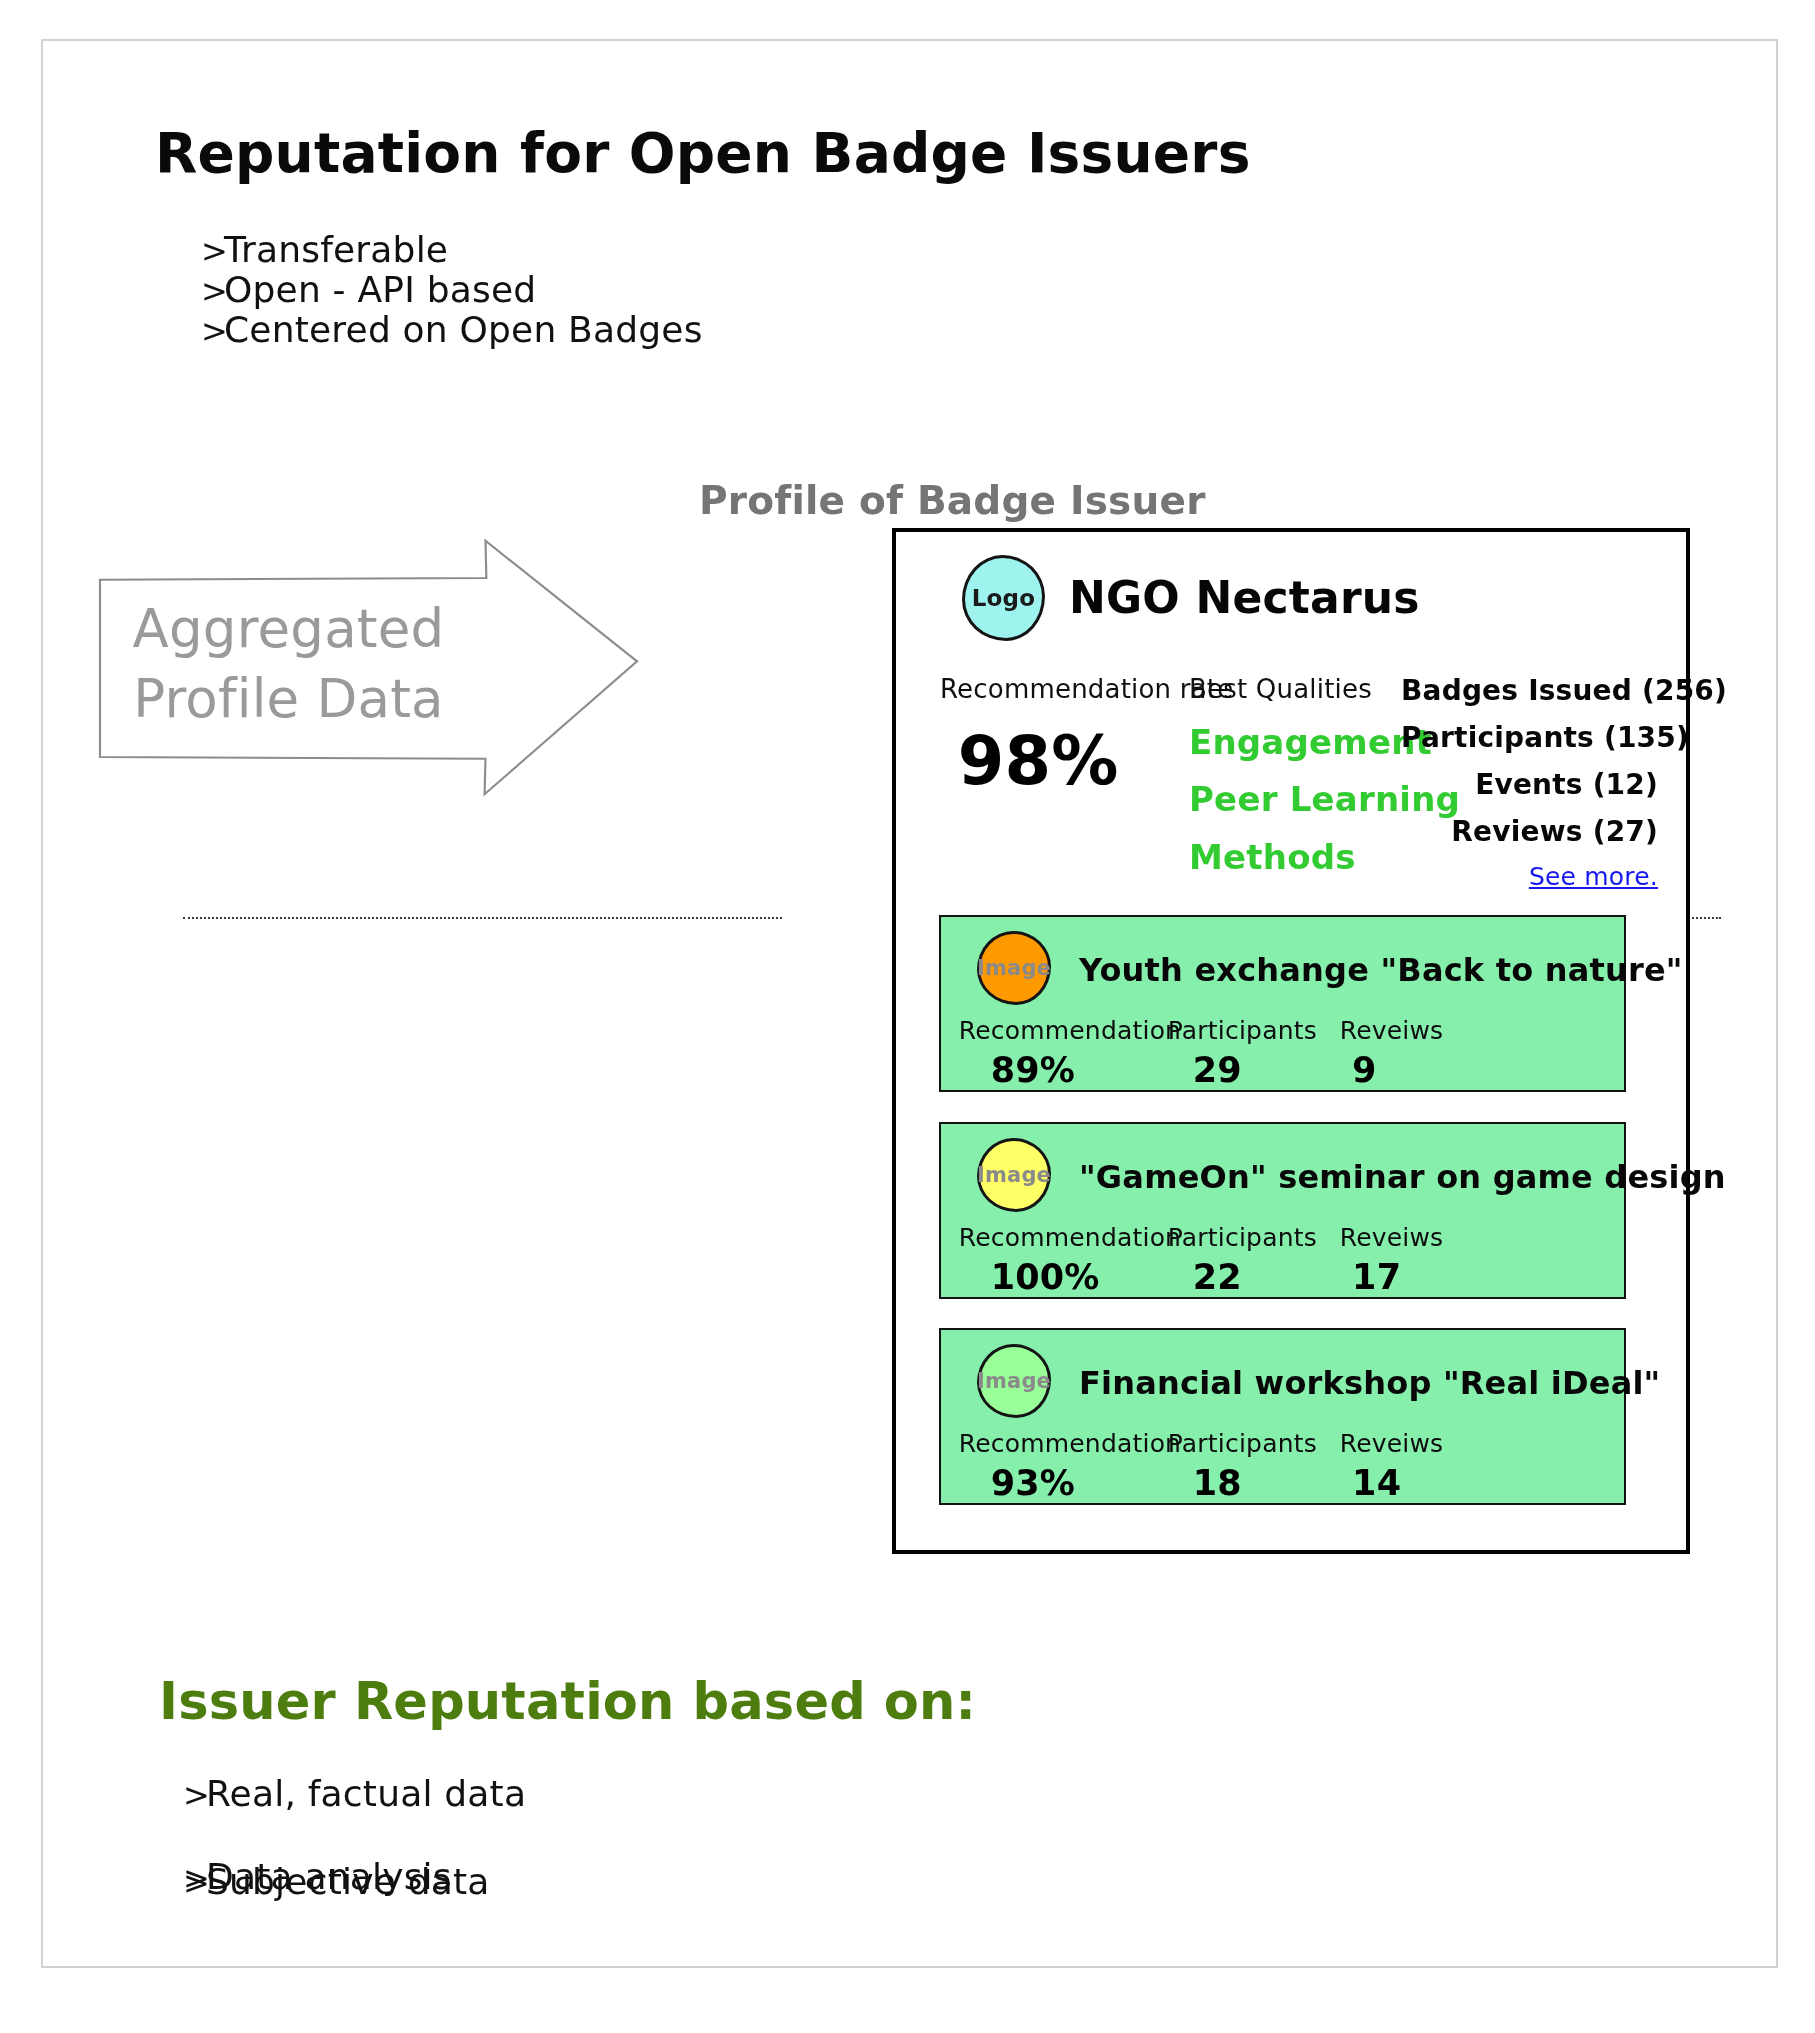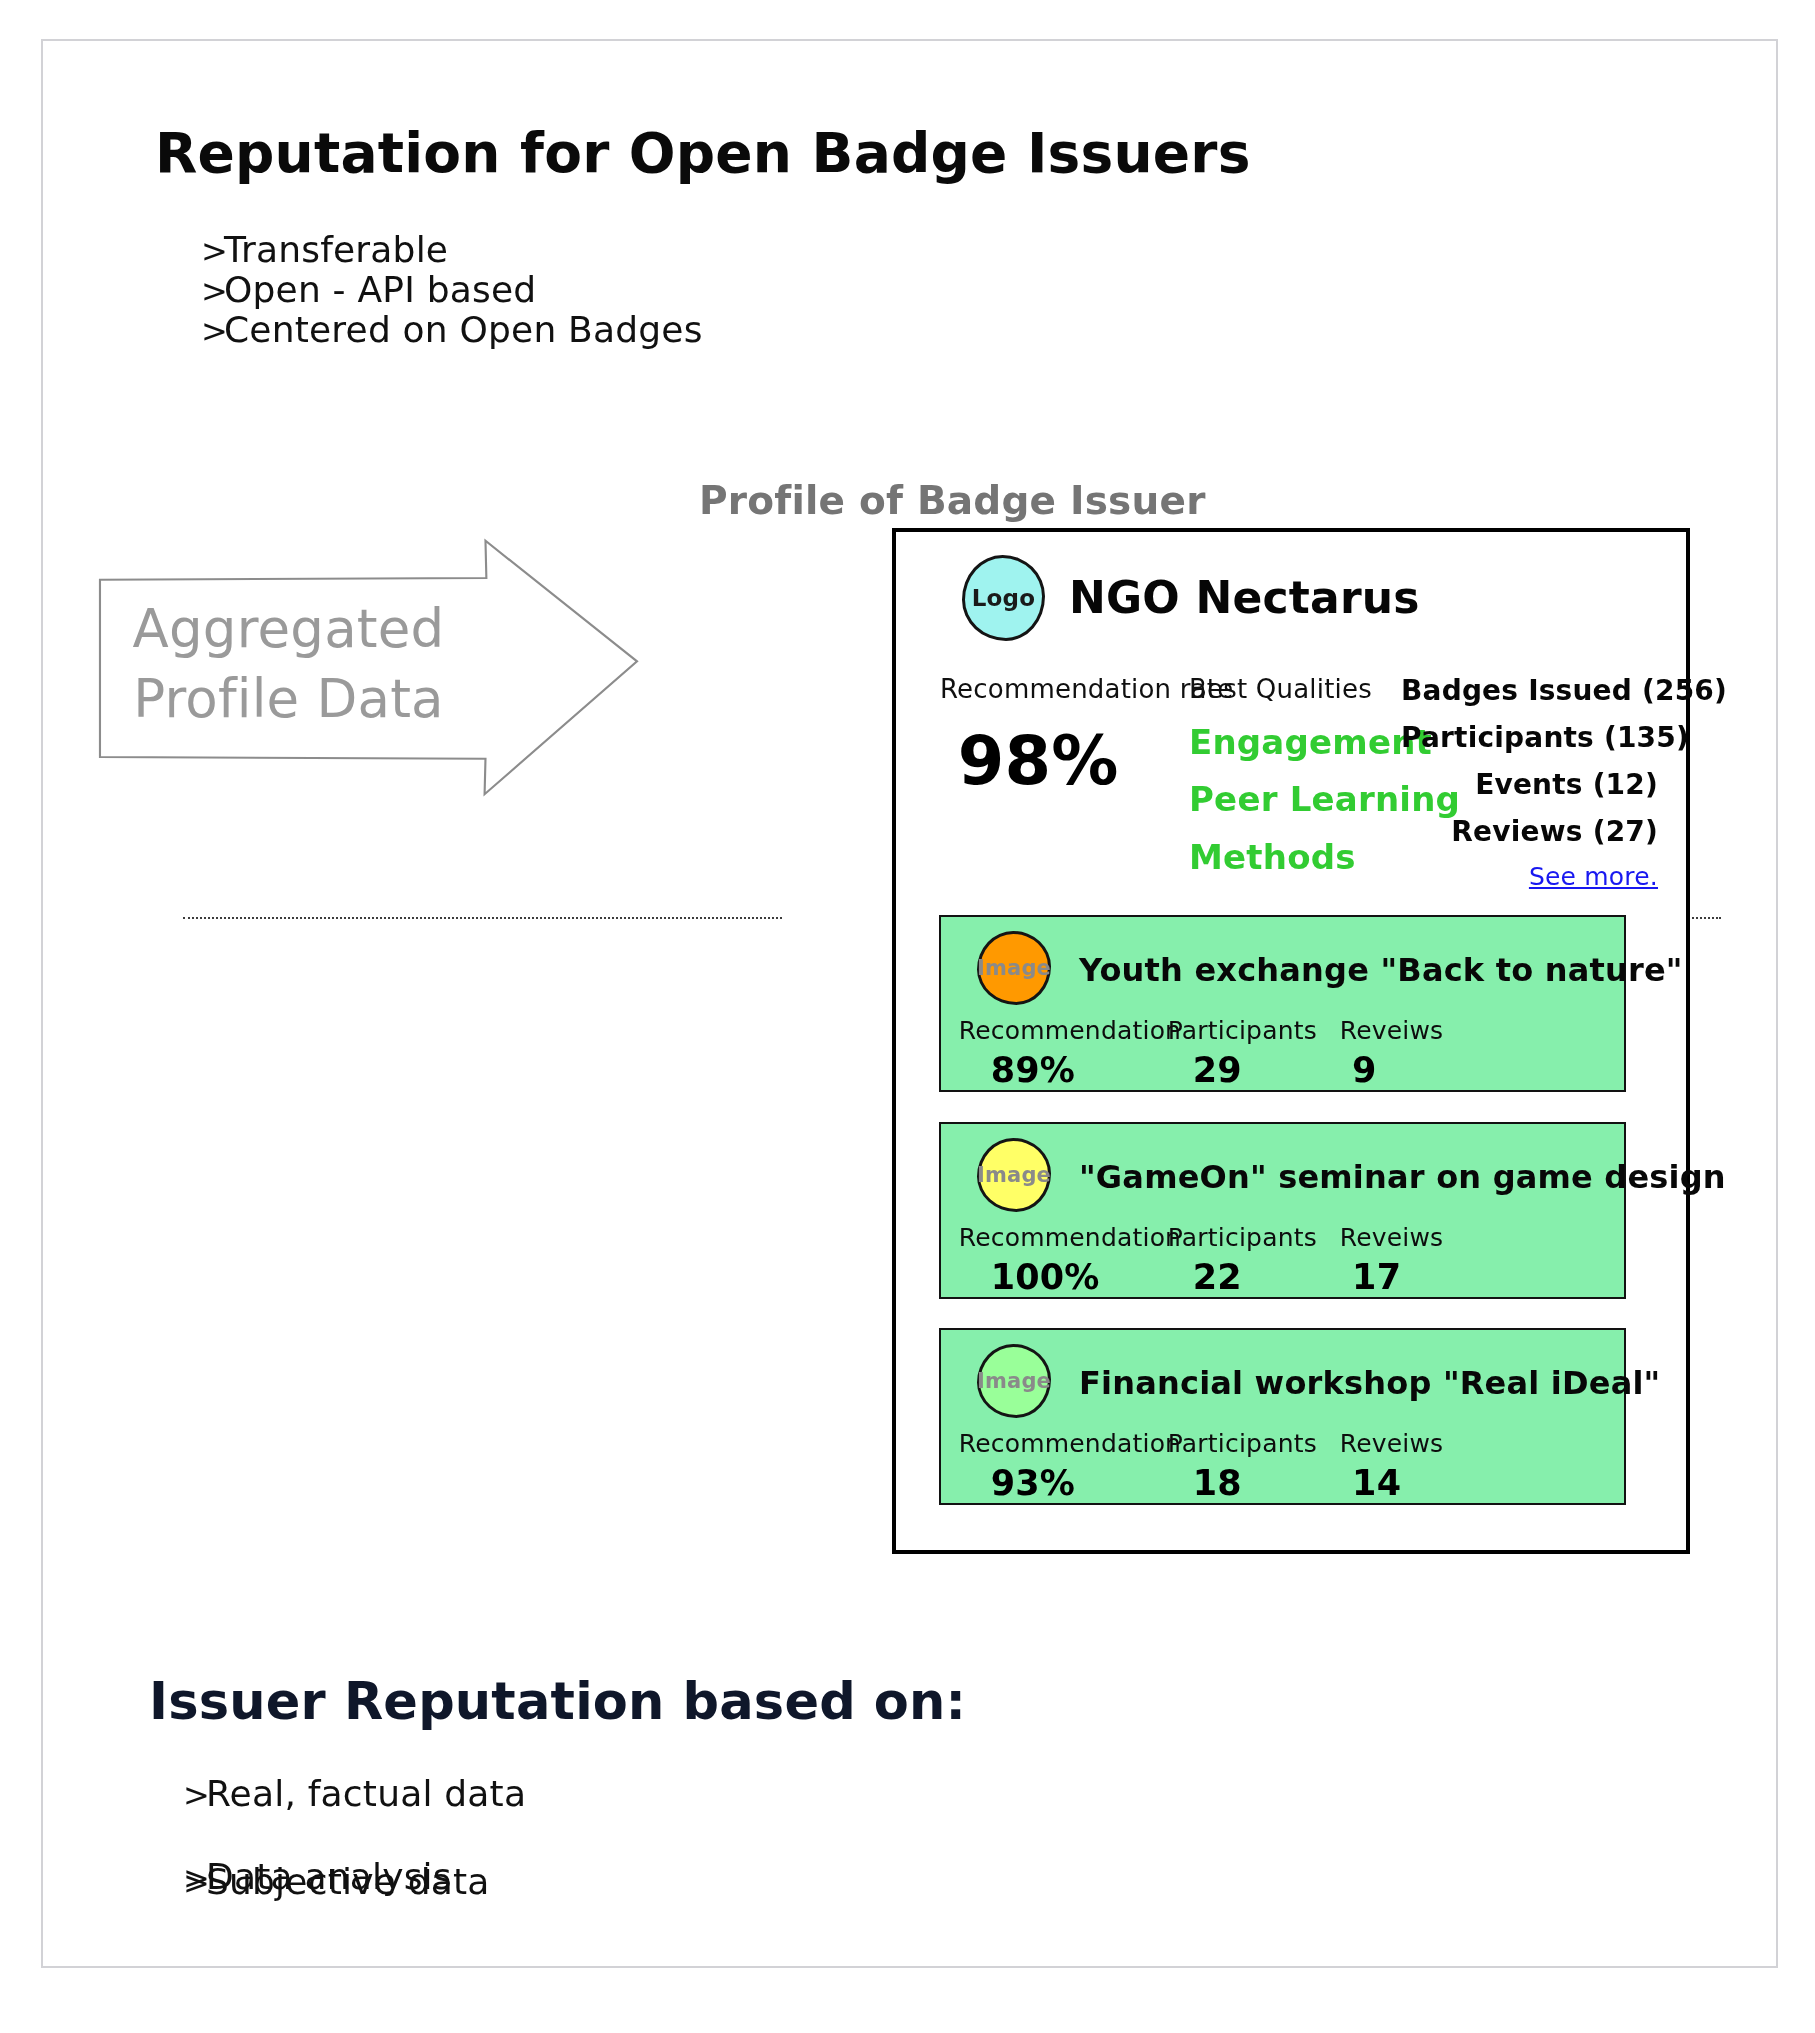--- a/index.html
+++ b/index.html
@@ -262,22 +262,23 @@
   .m0 .mval { margin-left: 32px; }
   .m1 { left: 209px; }
   .m1 .mval { margin-left: 25px; }
   .m2 { left: 381px; }
   .m2 .mval { margin-left: 12.4px; }
 
   .h1-bottom {
     position: absolute;
     font-size: 51px;
     font-weight: 600;
-    color: #0f172a;
-    white-space: nowrap;
+    color: #4d7c0f;
+    white-space: nowrap;
+    margin-left: 10px;
   }
 </style>
 </head>
 <body>
 
 <div class="slide-frame">
 
   <div class="h1 hand" style="left:112px; top:80px;">Reputation for Open Badge Issuers</div>
 
   <div class="bullet hand" style="left:158px; top:188px;">

